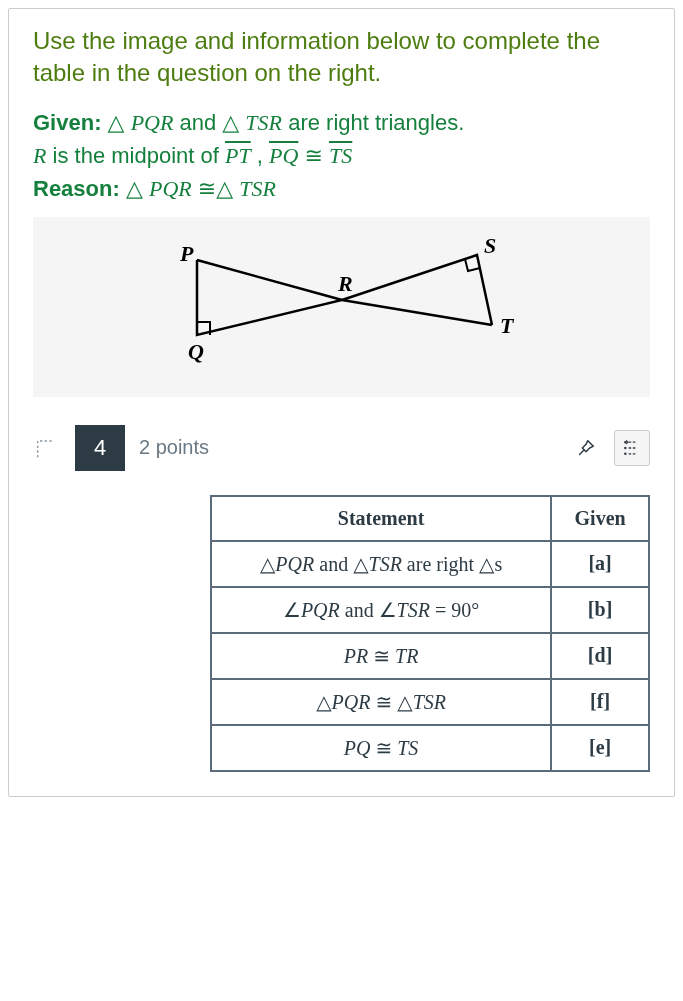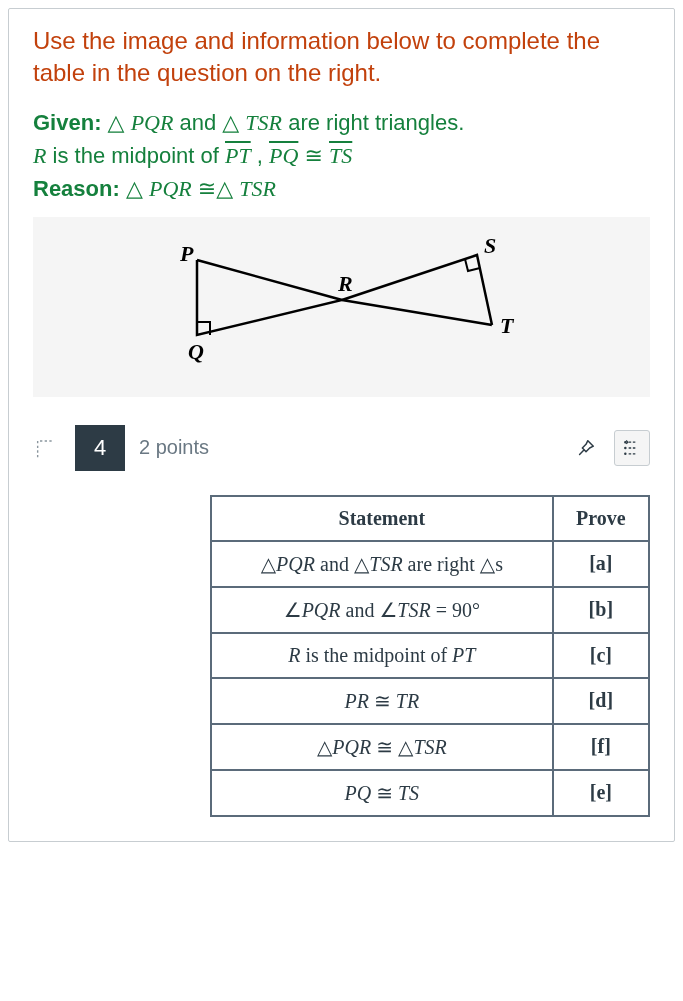--- a/index.html
+++ b/index.html
@@ -14,21 +14,21 @@
     border: 1px solid #c7cdd1;
     border-radius: 2px;
     margin: 8px;
     padding: 0;
     overflow: hidden;
   }
   .prompt {
     padding: 16px 24px 8px 24px;
     font-size: 24px;
     line-height: 1.35;
-    color: #c2410c;
+    color: #4d7c0f;
   }
   .given-block {
     padding: 8px 24px 12px 24px;
     font-size: 22px;
     line-height: 1.5;
     color: #15803d;
   }
   .math { font-family: 'Times New Roman', serif; font-style: italic; }
   .overline { text-decoration: overline; }
   .triangle { font-style: normal; }
@@ -161,37 +161,33 @@
           <path d="M5 3l2 2-2 2"></path>
         </svg>
       </div>
     </div>
   </div>
 
   <table class="proof-table">
     <thead>
       <tr>
         <th>Statement</th>
-        <th>Prove</th>
+        <th>Given</th>
       </tr>
     </thead>
     <tbody>
       <tr>
           <td>△<i>PQR</i> and △<i>TSR</i> are right △s</td>
           <td class="reason-col">[a]</td>
         </tr>
       <tr>
           <td>∠<i>PQR</i> and ∠<i>TSR</i> = 90°</td>
           <td class="reason-col">[b]</td>
         </tr>
       <tr>
-          <td><i>R</i> is the midpoint of <i>PT</i></td>
-          <td class="reason-col">[c]</td>
-        </tr>
-      <tr>
           <td><i>PR</i> ≅ <i>TR</i></td>
           <td class="reason-col">[d]</td>
         </tr>
       <tr>
           <td>△<i>PQR</i> ≅ △<i>TSR</i></td>
           <td class="reason-col">[f]</td>
         </tr>
       <tr>
           <td><i>PQ</i> ≅ <i>TS</i></td>
           <td class="reason-col">[e]</td>

